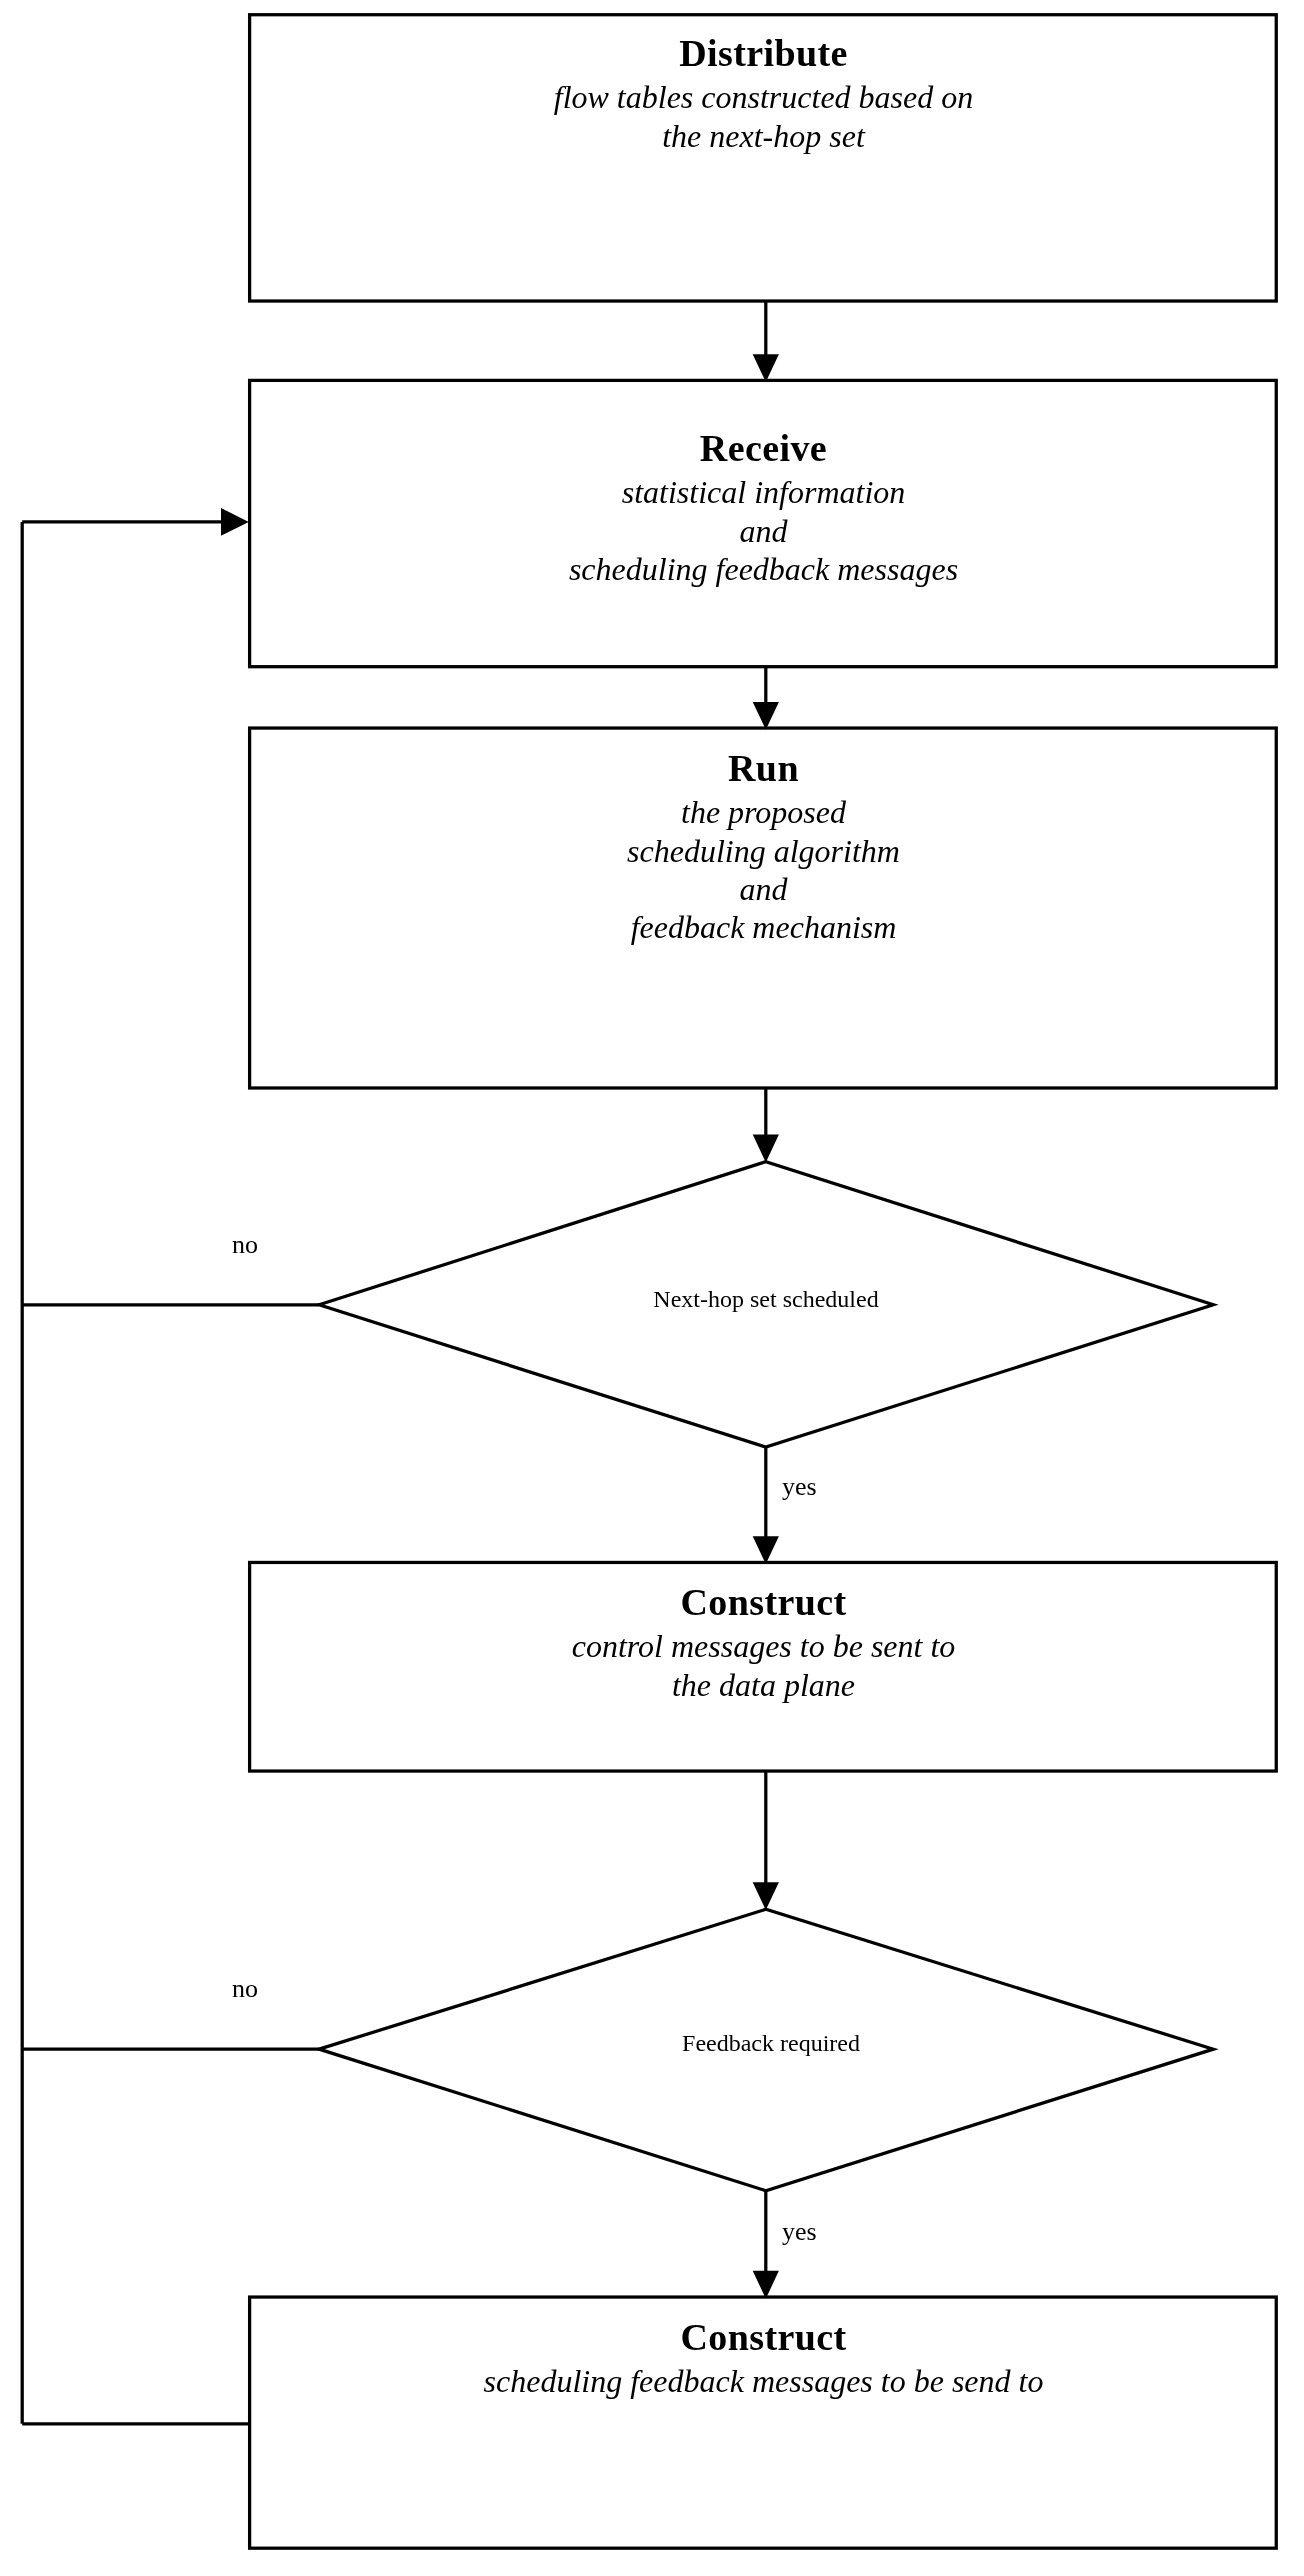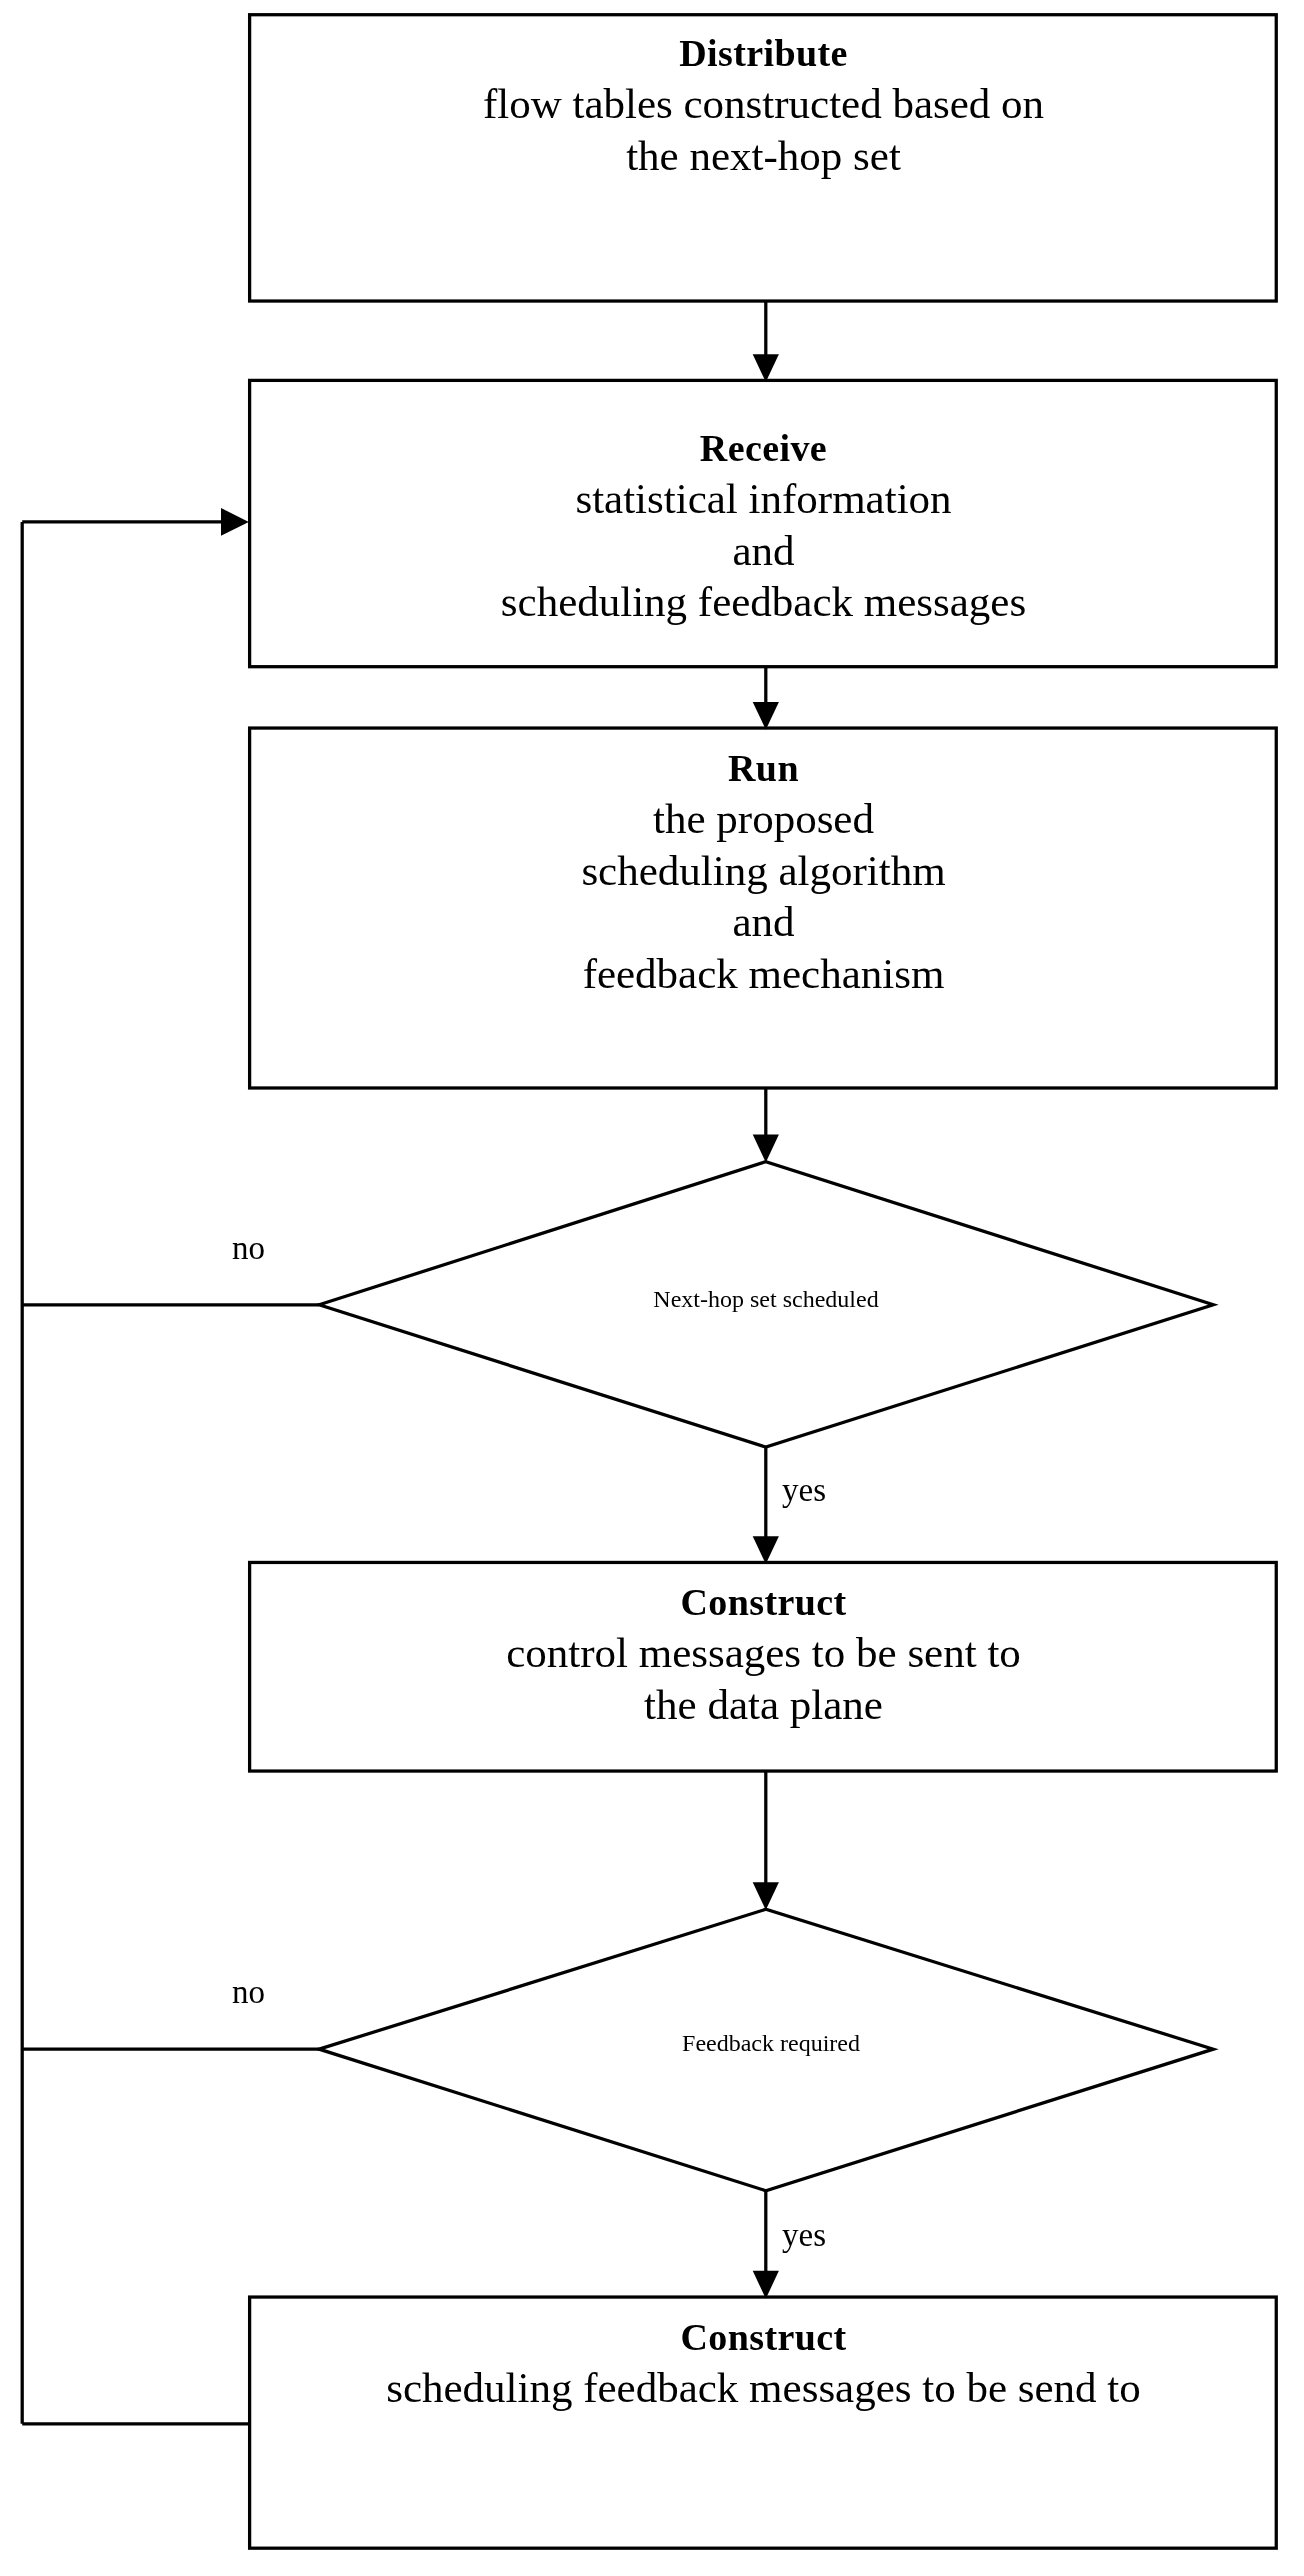--- a/index.html
+++ b/index.html
@@ -59,35 +59,36 @@
   }
   .node-title {
     font-weight: bold;
     font-size: 38px;
     letter-spacing: 0.4px;
     display: block;
     margin-bottom: 1.6px;
   }
   .node-body {
     font-weight: normal;
-    font-size: 43px;
+    font-size: 32px;
     display: block;
+    font-style: italic;
   }
   .node-body span {
     display: block;
   }
   .diamond-text {
     position: absolute;
     text-align: center;
     font-size: 24px;
     color: #000000;
   }
   .edge-label {
     position: absolute;
-    font-size: 33px;
+    font-size: 26px;
     color: #000000;
     white-space: nowrap;
   }
 </style>
 </head>
 <body>
 
 <div id="flow-root">
 
   <svg id="flow-svg" viewBox="0 0 1595 3149">

